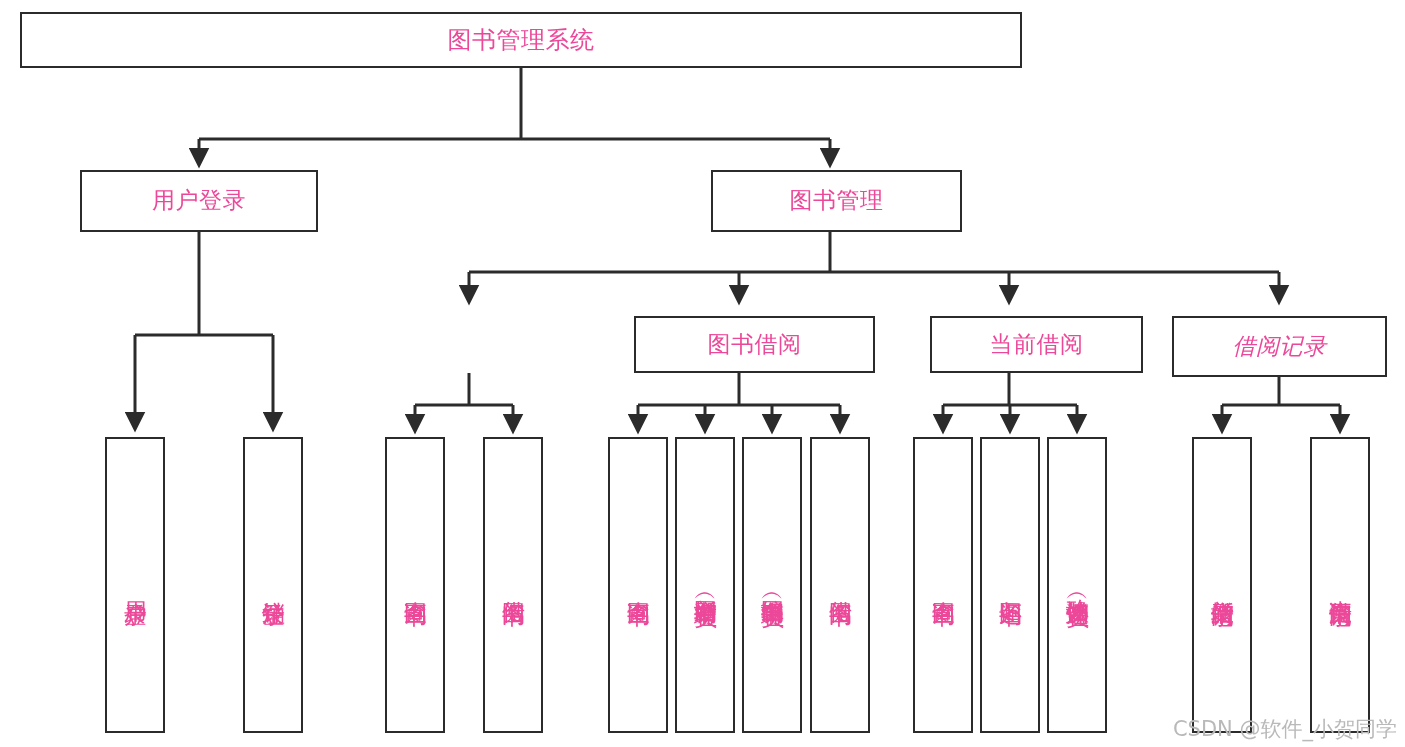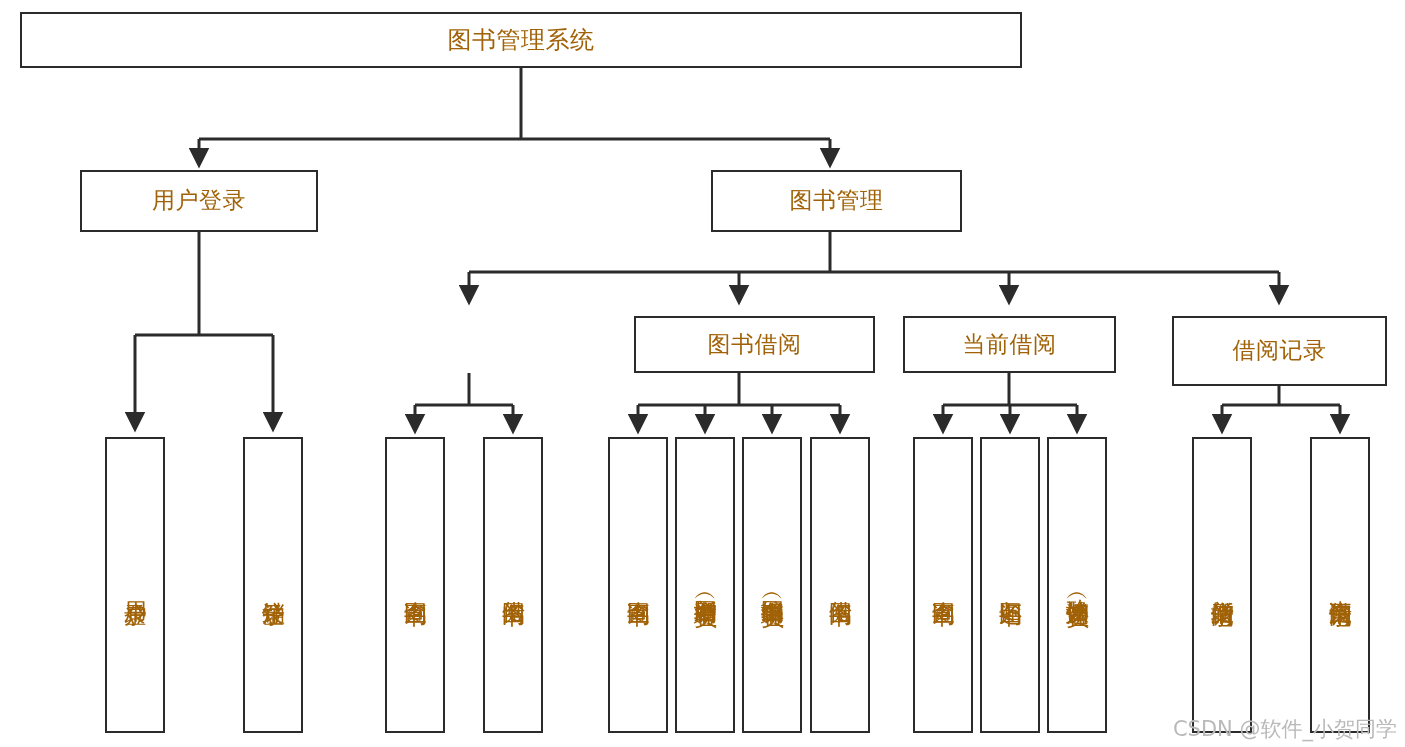--- a/index.html
+++ b/index.html
@@ -31,21 +31,21 @@
     position: absolute;
     box-sizing: border-box;
     background: #ffffff;
     border: 2px solid #2b2b2b;
     display: flex;
     align-items: center;
     justify-content: center;
     z-index: 2;
   }
   .node .label {
-    color: #a16207;
+    color: #ec4899;
     line-height: 1.18;
     text-align: center;
     white-space: nowrap;
   }
   
   .node.horiz .label {
     font-size: 23px;
     letter-spacing: 0.5px;
   }
   .node.root .label {
@@ -137,24 +137,24 @@
   <div class="node horiz" style="left:80px; top:170px; width:238px; height:62px;">
     <span class="label">用户登录</span>
   </div>
   <div class="node horiz" style="left:711px; top:170px; width:251px; height:62px;">
     <span class="label">图书管理</span>
   </div>
 
   <div class="node horiz" style="left:634px; top:316px; width:241px; height:57px;">
     <span class="label">图书借阅</span>
   </div>
-  <div class="node horiz" style="left:903px; top:316px; width:213px; height:57px;">
+  <div class="node horiz" style="left:930px; top:316px; width:213px; height:57px;">
     <span class="label">当前借阅</span>
   </div>
-  <div class="node horiz" style="left:1172px; top:316px; width:215px; height:70px;">
+  <div class="node horiz" style="left:1172px; top:316px; width:215px; height:61px;font-style:italic;">
     <span class="label">借阅记录</span>
   </div>
 
   <div class="node vert" style="left:105px; top:437px; width:60px; height:296px;">
     <span class="label">用户登录</span>
   </div>
   <div class="node vert" style="left:243px; top:437px; width:60px; height:296px;">
     <span class="label">注销登录</span>
   </div>
 

